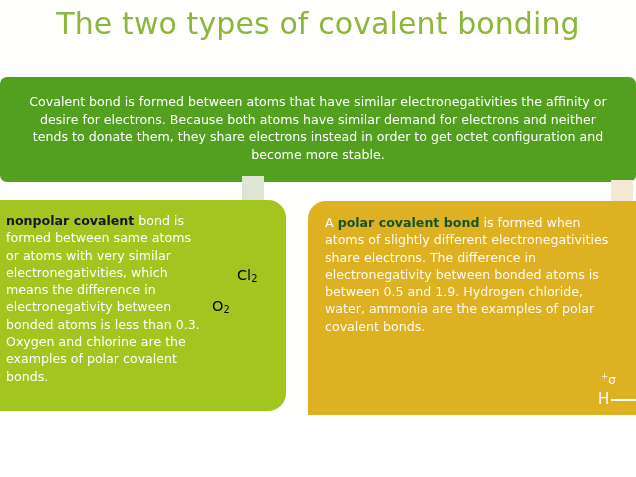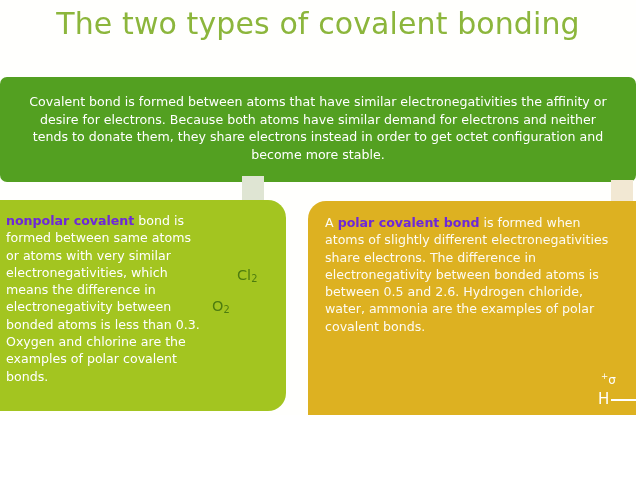--- a/index.html
+++ b/index.html
@@ -71,27 +71,27 @@
     padding: 12px 16px 0 48px;
     overflow: hidden;
   }
   .panel-green .body {
     width: 196px;
     color: #ffffff;
     font-size: 12.6px;
     line-height: 17.3px;
   }
   .panel-green .body b {
-    color: #6d28d9;
+    color: #0f172a;
     font-weight: bold;
     margin-top: 36px;
   }
   .formula {
     position: absolute;
-    color: #4d7c0f;
+    color: #000000;
     font-size: 14.5px;
     font-weight: 400;
   }
   .formula sub {
     font-size: 0.68em;
     vertical-align: baseline;
     position: relative;
     bottom: -2px;
   }
   .formula-cl2 { left: 237px; top: 267px; }
@@ -110,21 +110,21 @@
     padding: 13px 18px 0 17px;
     overflow: hidden;
   }
   .panel-yellow .body {
     width: 294px;
     color: #fdfbf3;
     font-size: 12.6px;
     line-height: 17.3px;
   }
   .panel-yellow .body b {
-    color: #6d28d9;
+    color: #14532d;
     font-weight: bold;
   }
   .panel-yellow .body.second {
     margin-top: 25px;
     width: 268px;
   }
 
   
   .molecule {
     position: absolute;
@@ -211,21 +211,21 @@
 
   <div class="panel-green">
     <div class="body"><b>nonpolar covalent</b><span> bond is formed between same atoms or atoms with very similar electronegativities, which means the difference in electronegativity between bonded atoms is less than 0.3. Oxygen and chlorine are the examples of polar covalent bonds.</span></div>
   </div>
 
   <div class="formula formula-cl2"><span>Cl</span><sub>2</sub></div>
 
   <div class="formula formula-o2"><span>O</span><sub>2</sub></div>
 
   <div class="panel-yellow">
-    <div class="body"><span>A </span><b>polar covalent bond</b><span> is formed when atoms of slightly different electronegativities share electrons. The difference in electronegativity between bonded atoms is between 0.5 and 2.6. Hydrogen chloride, water, ammonia are the examples of polar covalent bonds.</span></div>
+    <div class="body"><span>A </span><b>polar covalent bond</b><span> is formed when atoms of slightly different electronegativities share electrons. The difference in electronegativity between bonded atoms is between 0.5 and 1.9. Hydrogen chloride, water, ammonia are the examples of polar covalent bonds.</span></div>
   </div>
 
   <div class="molecule">
     <div class="sigma"><sup>+</sup><span>σ</span></div>
     <div class="hrow"><span>H</span><span class="bond"></span></div>
   </div>
 
 </div>
 
 </body></html>

